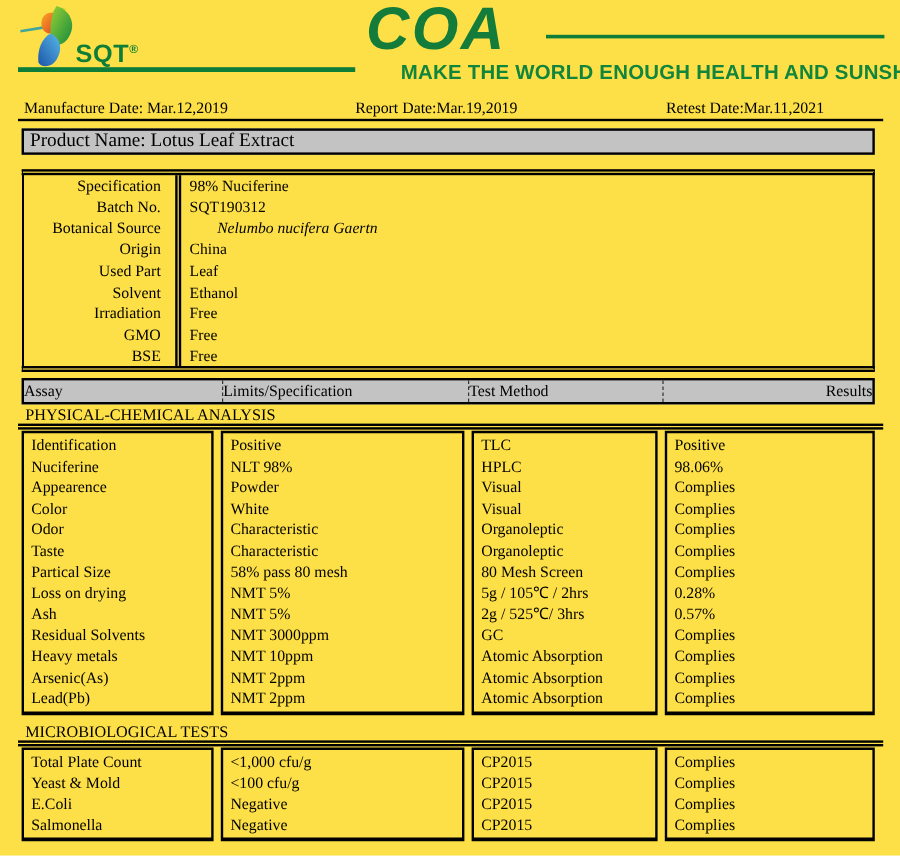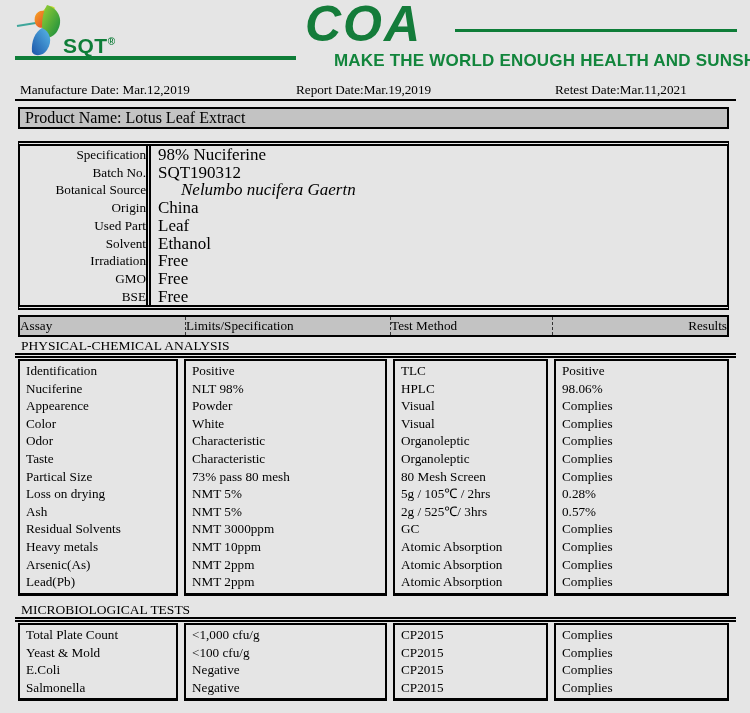--- a/index.html
+++ b/index.html
@@ -1,18 +1,18 @@
 <!DOCTYPE html>
 <html><head>
 <meta charset="utf-8">
 <style>
   * { margin:0; padding:0; box-sizing:border-box; }
   body { background:#fff; }
   .page {
-    position:relative; width:750px; height:713px; background:#e5e5e5;
+    position:relative; width:750px; height:713px; background:#fde047;
     font-family:"Liberation Serif", serif; color:#000; overflow:hidden;
   }
   
   .logo-svg { position:absolute; left:16px; top:3px; }
   .sqt-text {
     position:absolute; left:63px; top:34px;
     font-family:"Liberation Sans", sans-serif; font-weight:bold;
     font-size:21px; color:#0e7d38; letter-spacing:0.5px;
   }
   .sqt-text sup { font-size:10px; }
@@ -40,23 +40,23 @@
     background:#c3c3c3; border:2px solid #000; line-height:18px;
     padding-left:5px; font-size:16px;
   }
   
   .spec-table {
     position:absolute; left:18px; top:141px; width:711px;
     border:2px solid #000; border-top:5px double #000; border-bottom:5px double #000;
     display:flex;
   }
   .spec-labels { width:131px; border-right:5px double #000; }
-  .spec-labels > div { text-align:right; padding-right:0; line-height:17.7px; font-size:13.2px; white-space:nowrap; }
+  .spec-labels > div { text-align:right; padding-right:12px; line-height:17.7px; font-size:13.2px; white-space:nowrap; }
   .spec-values { flex:1; }
-  .spec-values > div { padding-left:7px; line-height:17.7px; font-size:17px; white-space:nowrap; }
+  .spec-values > div { padding-left:7px; line-height:17.7px; font-size:13px; white-space:nowrap; }
   .spec-values > div:nth-child(3) { font-style:italic;padding-left:30px; }
   
   .assay-bar {
     position:absolute; left:18px; top:315px; width:711px; height:22px;
     background:#c3c3c3; border:2px solid #000; display:flex;
     font-size:13.2px; line-height:18px;
   }
   .ah-cell { text-align:left; }
   .ah-c1 { width:165px; }
   .ah-c2 { width:205px; border-left:1px dashed #333; }
@@ -172,21 +172,21 @@
         <div>Arsenic(As)</div>
         <div>Lead(Pb)</div>
     </div>
     <div class="gbox w2">
       <div>Positive</div>
         <div>NLT 98%</div>
         <div>Powder</div>
         <div>White</div>
         <div>Characteristic</div>
         <div>Characteristic</div>
-        <div>73% pass 80 mesh</div>
+        <div>58% pass 80 mesh</div>
         <div>NMT 5%</div>
         <div>NMT 5%</div>
         <div>NMT 3000ppm</div>
         <div>NMT 10ppm</div>
         <div>NMT 2ppm</div>
         <div>NMT 2ppm</div>
     </div>
     <div class="gbox w3">
       <div>TLC</div>
         <div>HPLC</div>

